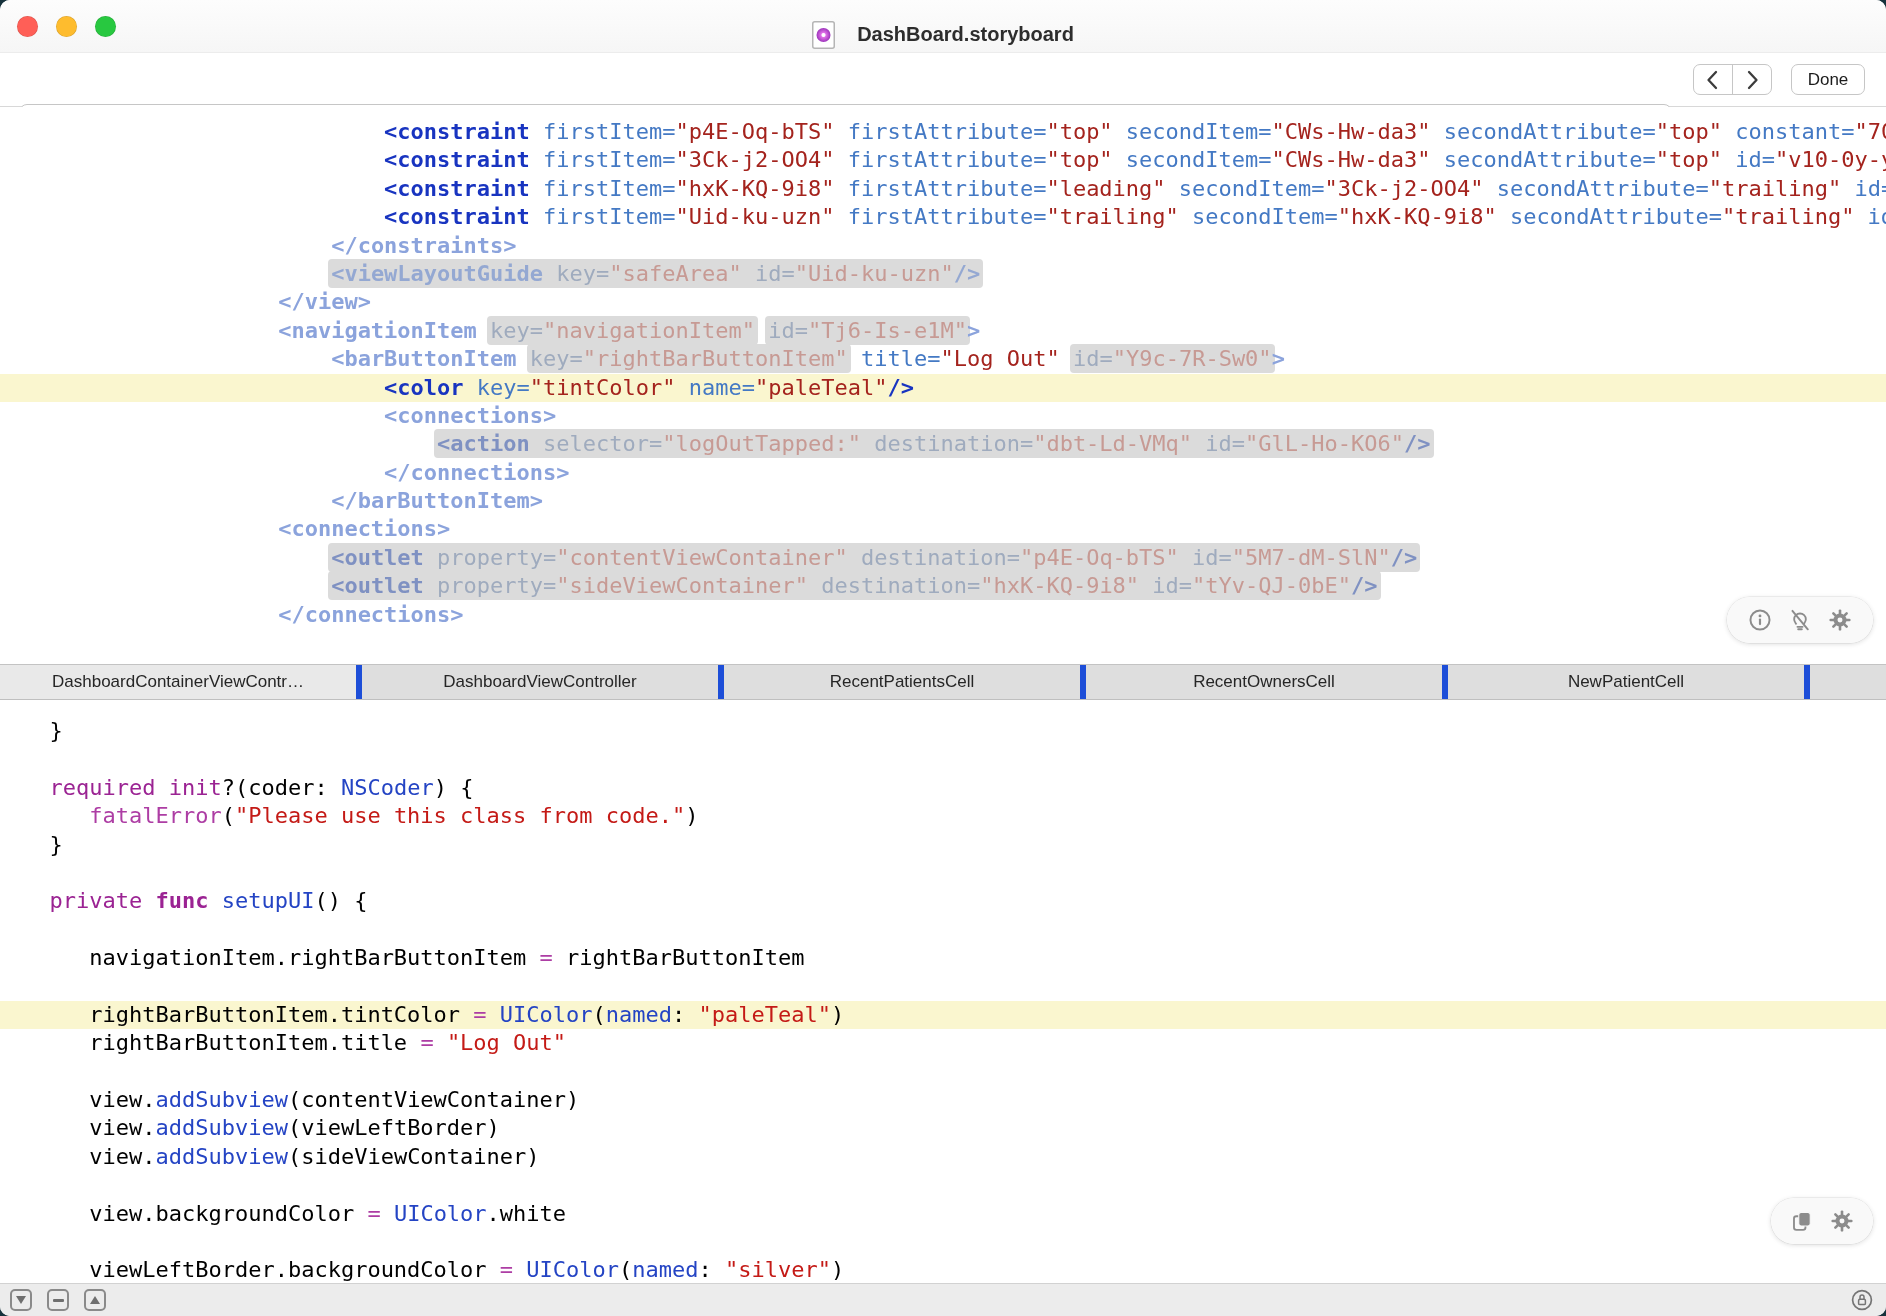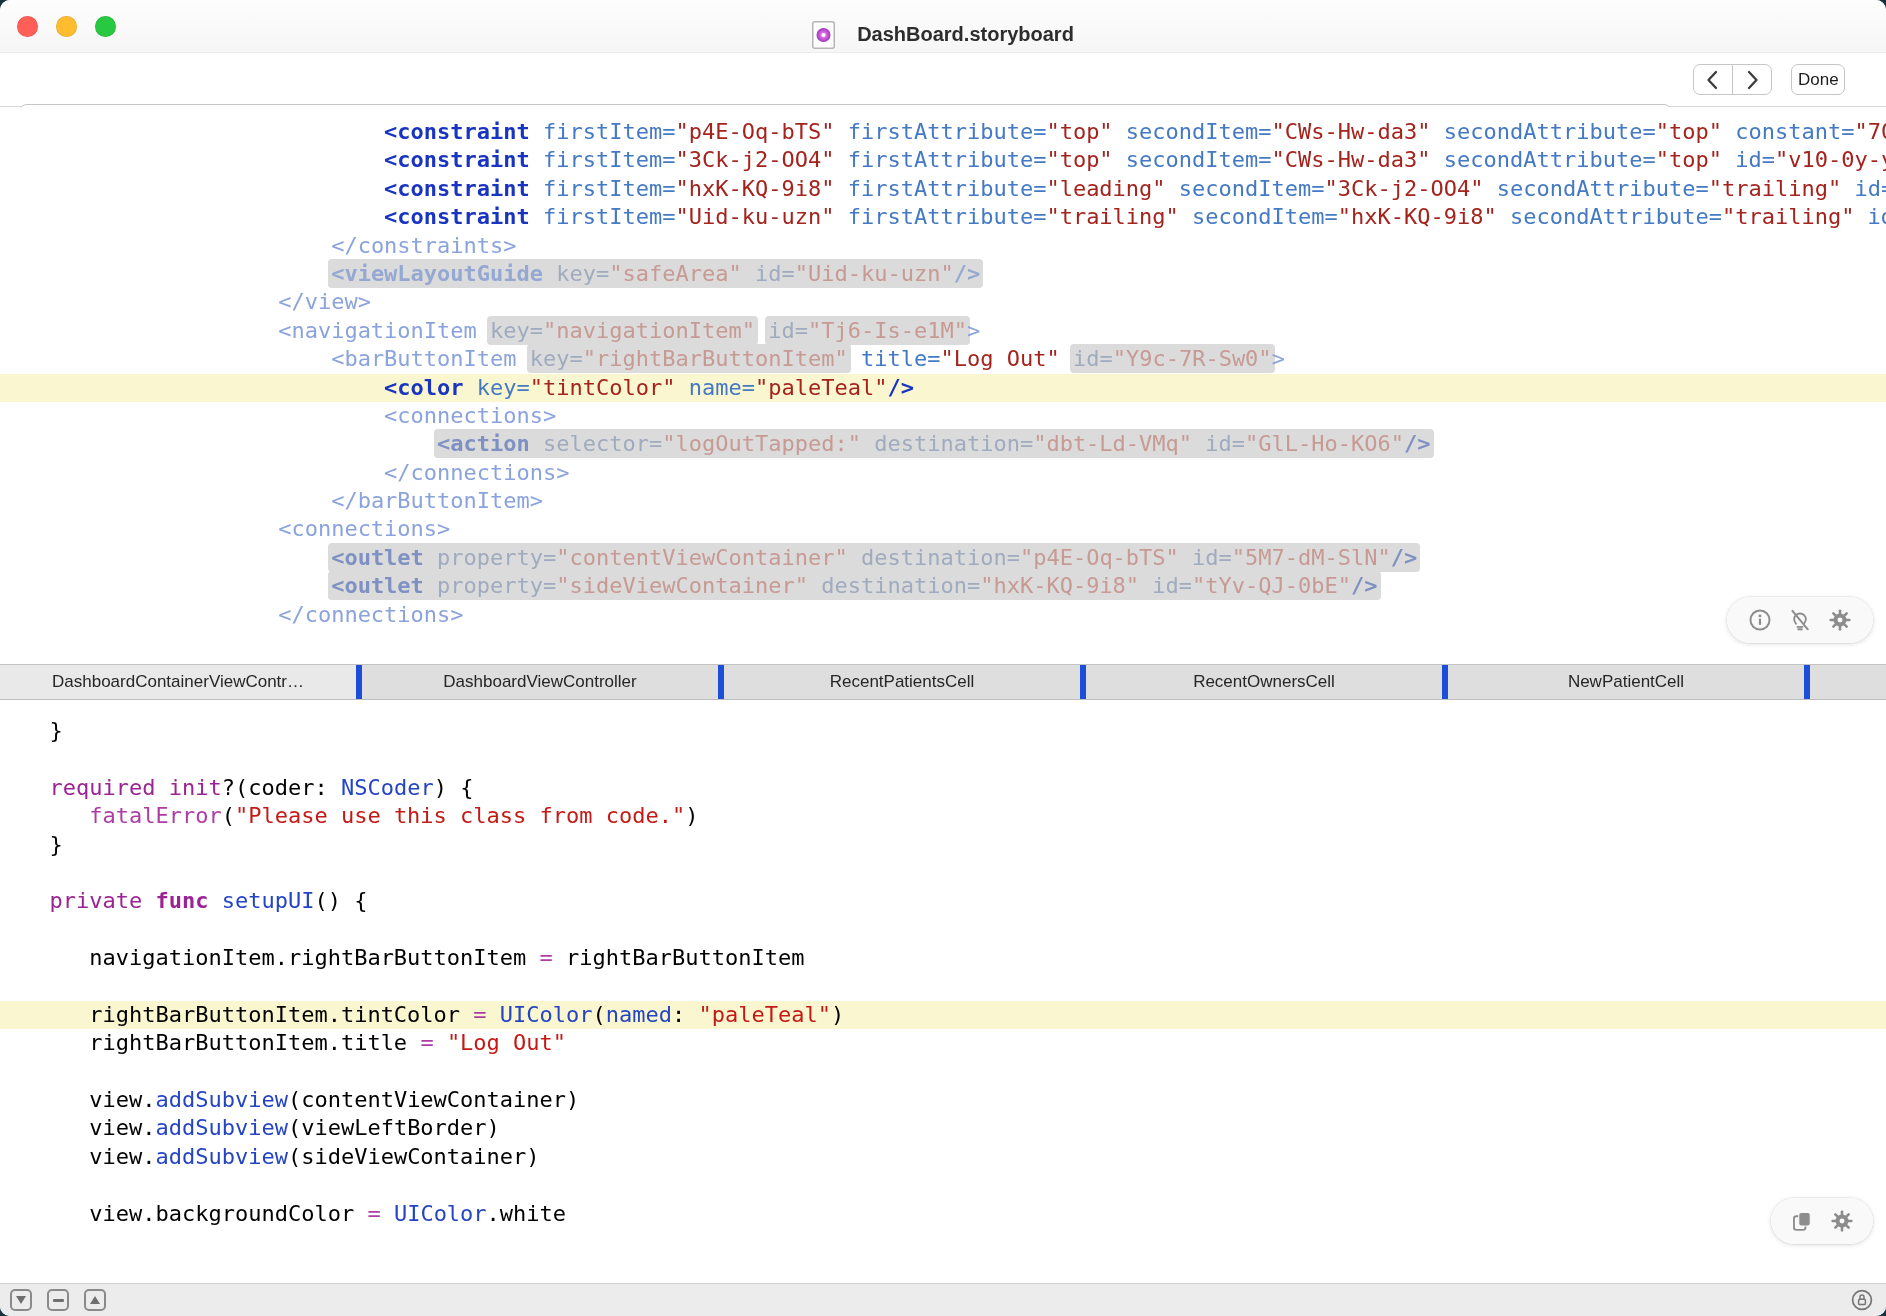--- a/index.html
+++ b/index.html
@@ -19,33 +19,33 @@
     border-bottom:1px solid #d8d8d8;box-sizing:border-box;}
   .search-field{position:absolute;left:19px;top:11px;width:1653px;height:31px;border:1px solid #c6c6c6;
     border-radius:8px;background:#fff;display:flex;align-items:center;box-sizing:border-box;padding:0 6px 0 8px;margin-top:40px;}
   .search-field input{flex:1;border:none;outline:none;font:17px "Liberation Sans",sans-serif;
     color:#000;padding:0 0 0 6px;background:transparent;}
   .clear-btn{width:21px;height:21px;border:none;background:transparent;padding:0;cursor:pointer;display:flex;}
   .nav-seg{position:absolute;left:1693px;top:11px;width:79px;height:31px;border:1px solid #c6c6c6;
     border-radius:7px;background:#fff;display:flex;box-sizing:border-box;overflow:hidden;}
   .nav-seg button{flex:1;border:none;background:transparent;padding:0;display:flex;align-items:center;justify-content:center;cursor:pointer;}
   .nav-seg button:first-child{border-right:1px solid #c6c6c6;}
-  .done-btn{position:absolute;left:1791px;top:11px;width:54px;height:31px;border:1px solid #c6c6c6;
+  .done-btn{position:absolute;left:1791px;top:11px;width:74px;height:31px;border:1px solid #c6c6c6;
     border-radius:7px;background:#fff;font:17px "Liberation Sans",sans-serif;color:#1c1c1c;cursor:pointer;}
   
   .xml-editor{position:absolute;left:0;top:107px;width:1886px;height:557px;background:#fff;
     overflow:hidden;padding-top:11px;box-sizing:border-box;}
   .swift-editor{position:absolute;left:0;top:700px;width:1886px;height:583px;background:#fff;
     overflow:hidden;padding-top:17px;box-sizing:border-box;}
   .code-line{white-space:pre;height:28.4px;line-height:28.4px;
     font:22px/28.4px "DejaVu Sans Mono",monospace;}
   .swift-editor .code-line{padding-left:23px;}
   .code-line.hl{background:var(--hl_yellow);}
   .found{background:var(--found_bg);border-radius:4px;padding:2px 3px;margin:0 -3px;}
-  .c-t1{color:var(--t1);font-weight:bold}.c-t2{color:var(--t2);font-weight:normal}
+  .c-t1{color:var(--t1);font-weight:bold}.c-t2{color:var(--t2);font-weight:bold}
   .c-t1d{color:var(--t1d);font-weight:bold}.c-t2d{color:var(--t2d);font-weight:bold}
   .c-a{color:var(--a)}.c-ad{color:var(--ad)}.c-v{color:var(--v)}.c-vd{color:var(--vd)}
   .c-kw{color:var(--kw)}.c-kwb{color:var(--kw);font-weight:bold}.c-fn{color:var(--fn)}
   .c-op{color:var(--fn)}.c-ty{color:var(--ty)}.c-str{color:var(--str)}.c-p{color:var(--plain)}
   
   .tabbar{position:absolute;left:0;top:664px;width:1886px;height:36px;display:flex;
     background:var(--tab_bg);border-top:1px solid #c3c3c3;border-bottom:1px solid #bfbfbf;box-sizing:border-box;}
   .tab{flex:0 0 362px;display:flex;align-items:center;justify-content:center;
     border-right:6px solid #1d4ed8;font-size:17px;color:#262626;background:var(--tab_bg);
     overflow:hidden;white-space:nowrap;box-sizing:border-box;cursor:pointer;}
@@ -177,20 +177,21 @@
       <div class="code-line"></div>
       <div class="code-line hl"><span>     </span><span class="c-p">rightBarButtonItem.tintColor </span><span class="c-op">=</span><span class="c-p"> </span><span class="c-ty">UIColor</span><span class="c-p">(</span><span class="c-ty">named</span><span class="c-p">: </span><span class="c-str">"paleTeal"</span><span class="c-p">)</span></div>
       <div class="code-line"><span>     </span><span class="c-p">rightBarButtonItem.title </span><span class="c-op">=</span><span class="c-p"> </span><span class="c-str">"Log Out"</span></div>
       <div class="code-line"></div>
       <div class="code-line"><span>     </span><span class="c-p">view.</span><span class="c-ty">addSubview</span><span class="c-p">(contentViewContainer)</span></div>
       <div class="code-line"><span>     </span><span class="c-p">view.</span><span class="c-ty">addSubview</span><span class="c-p">(viewLeftBorder)</span></div>
       <div class="code-line"><span>     </span><span class="c-p">view.</span><span class="c-ty">addSubview</span><span class="c-p">(sideViewContainer)</span></div>
       <div class="code-line"></div>
       <div class="code-line"><span>     </span><span class="c-p">view.backgroundColor </span><span class="c-op">=</span><span class="c-p"> </span><span class="c-ty">UIColor</span><span class="c-p">.white</span></div>
       <div class="code-line"></div>
+      <div class="code-line"><span>     </span><span class="c-p">viewLeftBorder.backgroundColor </span><span class="c-op">=</span><span class="c-p"> </span><span class="c-ty">UIColor</span><span class="c-p">(</span><span class="c-ty">named</span><span class="c-p">: </span><span class="c-str">"silver"</span><span class="c-p">)</span></div>
     </div>
 
   <div class="pill pill1">
     <button>
       <svg width="26" height="26" viewBox="0 0 24 24">
         <circle cx="12" cy="12" r="8.8" fill="none" stroke="#8c8c8c" stroke-width="1.8"></circle>
         <circle cx="12" cy="8.2" r="1.3" fill="#8c8c8c"></circle>
         <rect x="11" y="10.6" width="2" height="6.2" rx="1" fill="#8c8c8c"></rect>
       </svg>
     </button>

